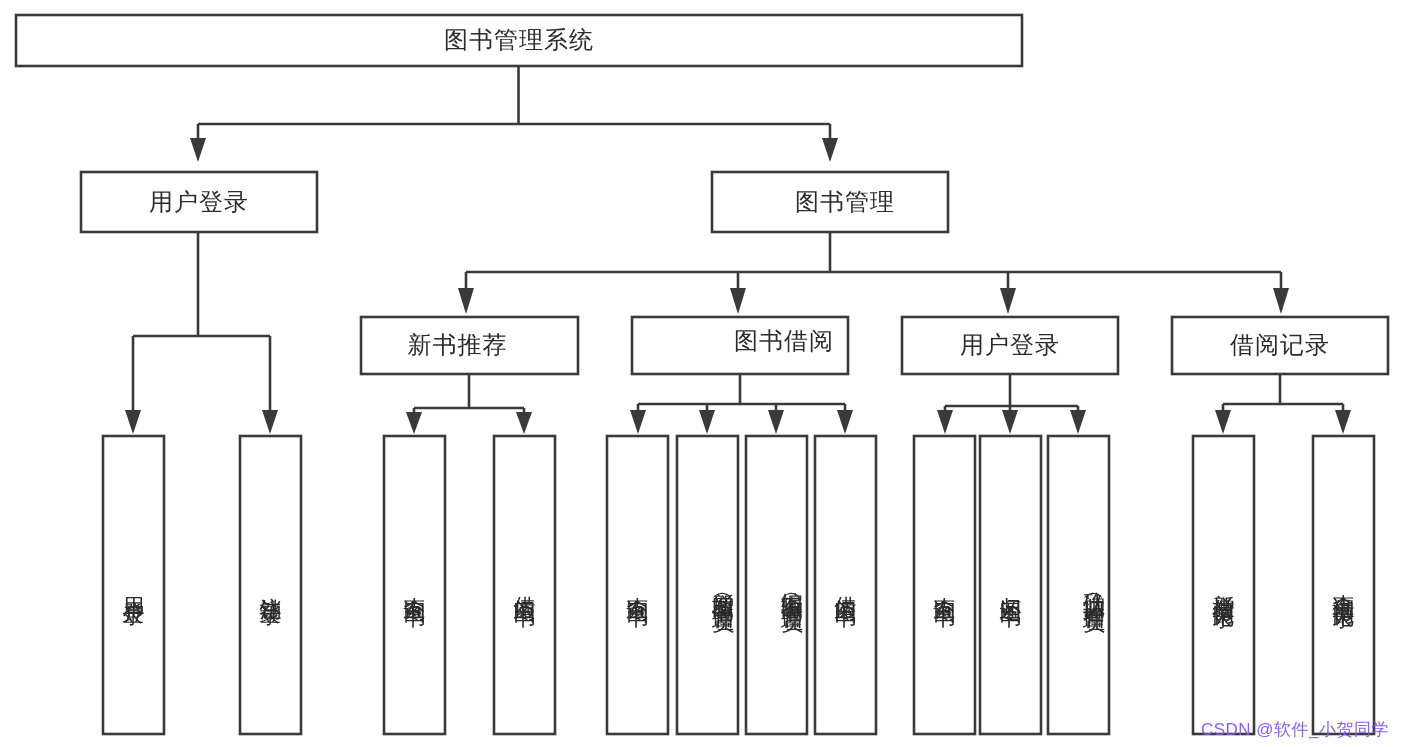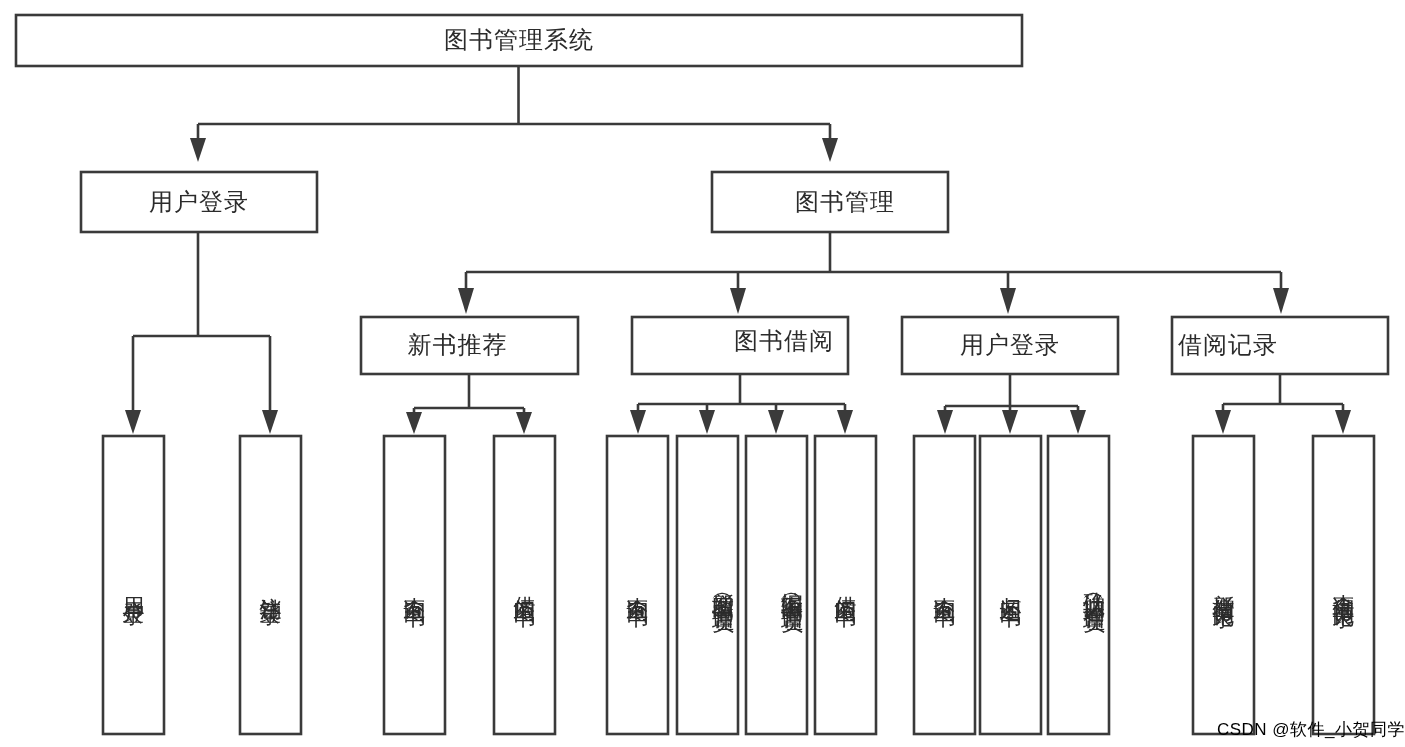--- a/index.html
+++ b/index.html
@@ -65,24 +65,24 @@
     align-items: flex-start;
     justify-content: center;
     padding-top: 4px;
   }
   .node-label.vertical.centered {
     align-items: center;
     padding-top: 0;
   }
   .watermark {
     position: absolute;
-    right: 0;
+    right: 16px;
     bottom: 6px;
     font-size: 17px;
-    color: #000000;
+    color: #8b5cf6;
     font-family: "Liberation Sans", "DejaVu Sans", sans-serif;
     letter-spacing: 0.5px;
     white-space: nowrap;
   }
 </style>
 </head>
 <body>
 
 <div id="diagram-root">
 
@@ -195,21 +195,21 @@
   </svg>
 
   <div class="node-label horizontal" style="left:16px; top:15px; width:1006px; height:51px;">图书管理系统</div>
 
   <div class="node-label horizontal" style="left:81px; top:172px; width:236px; height:60px;">用户登录</div>
   <div class="node-label horizontal" style="left:712px; top:172px; width:236px; height:60px;padding-left:30px;">图书管理</div>
 
   <div class="node-label horizontal" style="left:361px; top:317px; width:193px; height:57px;">新书推荐</div>
   <div class="node-label horizontal" style="left:632px; top:317px; width:216px; height:48px;margin-left:44px;">图书借阅</div>
   <div class="node-label horizontal" style="left:902px; top:317px; width:216px; height:57px;">用户登录</div>
-  <div class="node-label horizontal" style="left:1120px; top:317px; width:216px; height:57px;">借阅记录</div>
+  <div class="node-label horizontal" style="left:1172px; top:317px; width:216px; height:57px;">借阅记录</div>
 
   <div class="node-label vertical centered" style="left:103px; top:436px; width:61px; height:298px;">用户登录</div>
   <div class="node-label vertical centered" style="left:240px; top:436px; width:61px; height:298px;">注销登录</div>
 
   <div class="node-label vertical centered" style="left:384px; top:436px; width:61px; height:298px;">查询图书</div>
   <div class="node-label vertical centered" style="left:494px; top:436px; width:61px; height:298px;">借阅图书</div>
 
   <div class="node-label vertical centered" style="left:607px; top:436px; width:61px; height:298px;">查询图书</div>
   <div class="node-label vertical" style="left:677px; top:436px; width:61px; height:298px;">新增图书（管理员）</div>
   <div class="node-label vertical" style="left:746px; top:436px; width:61px; height:298px;">编辑图书（管理员）</div>

